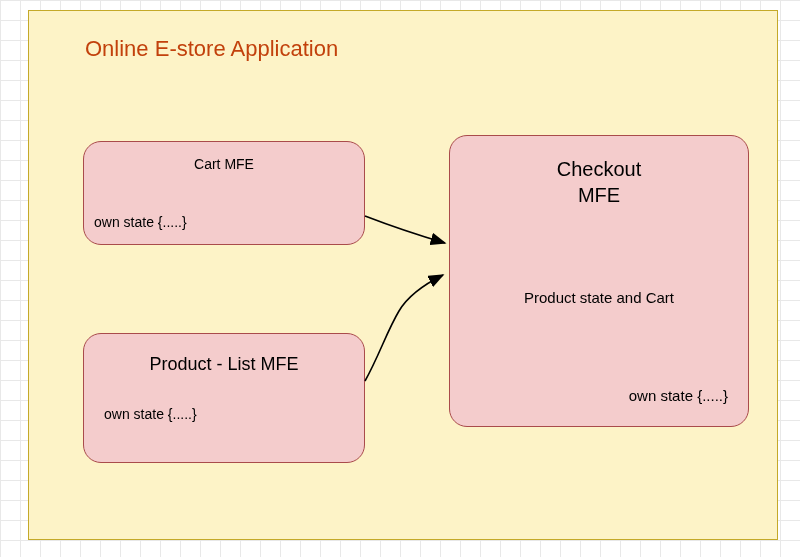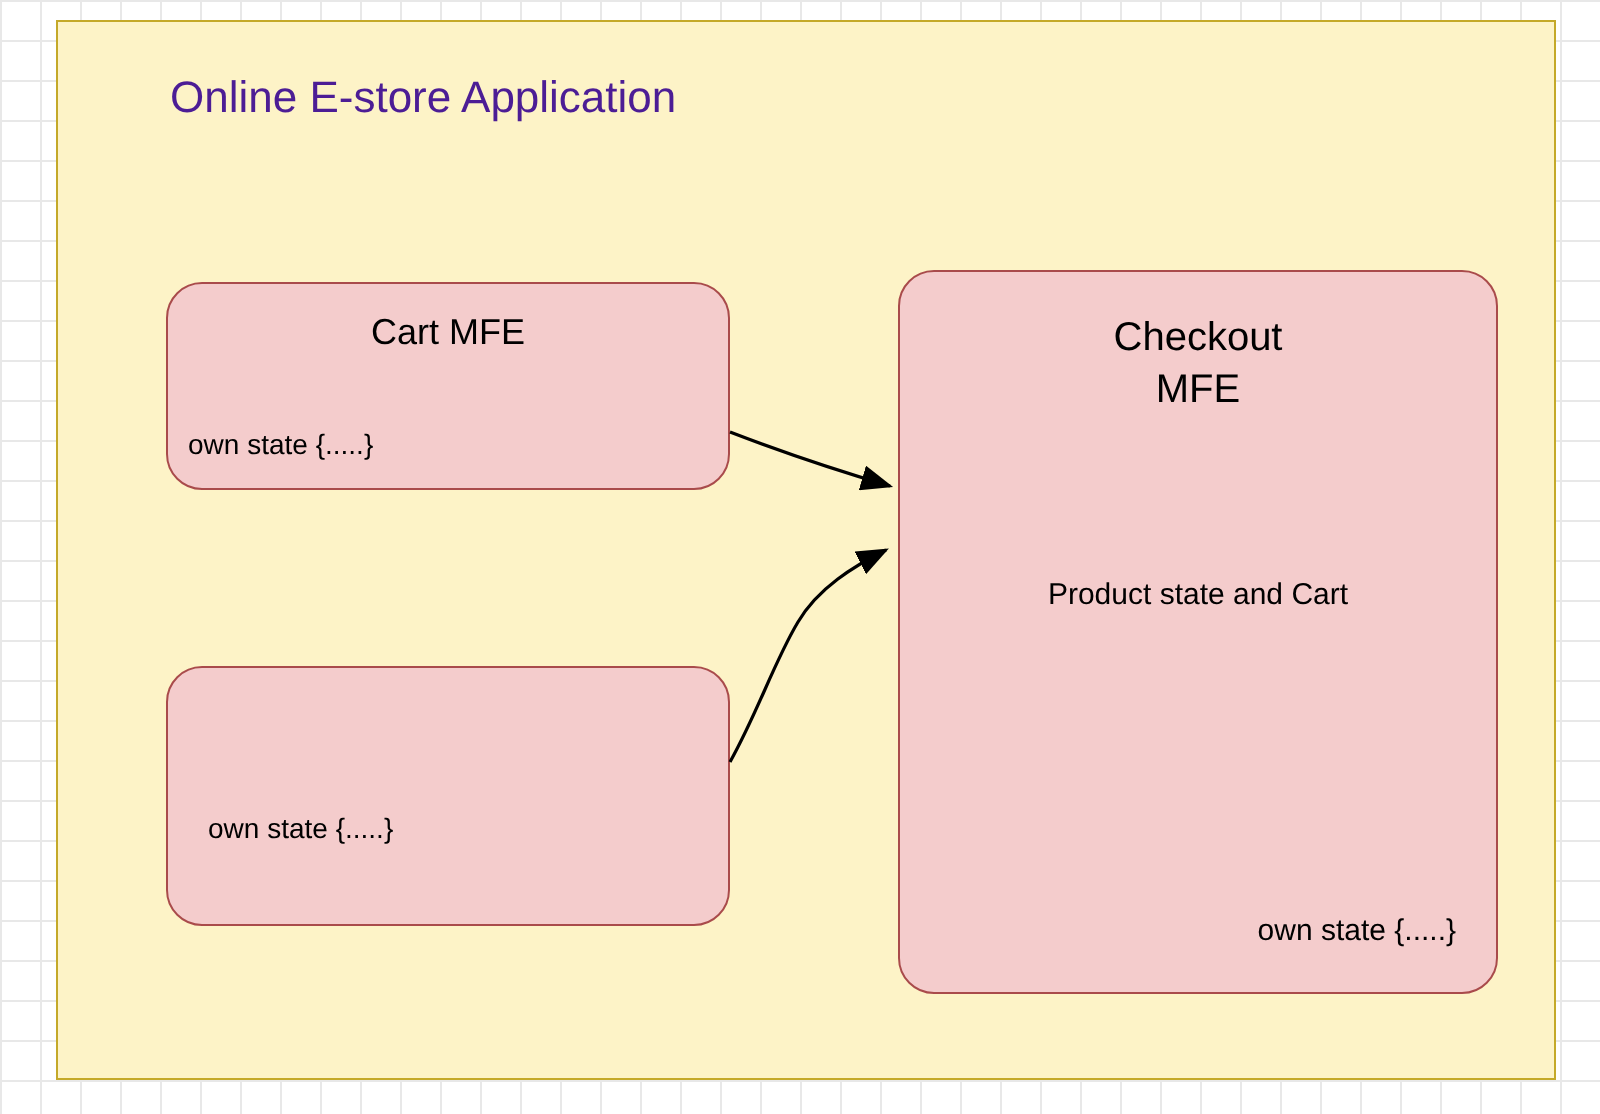--- a/index.html
+++ b/index.html
@@ -30,41 +30,41 @@
       height: 530px;
       background: #fdf3c7;
       border: 1px solid #c4a929;
     }
     .container-title {
       position: absolute;
       top: 25px;
       left: 56px;
       font-size: 22px;
       font-weight: 400;
-      color: #4c1d95;
+      color: #c2410c;
     }
     .box {
       position: absolute;
       background: #f4cccc;
       border: 1.5px solid #a94b4b;
       border-radius: 18px;
     }
     .cart-box {
       left: 54px;
       top: 130px;
       width: 282px;
       height: 104px;
     }
     .cart-title {
       position: absolute;
       top: 14px;
       left: 0;
       right: 0;
       text-align: center;
-      font-size: 18px;
+      font-size: 14px;
       color: #000;
     }
     .cart-state {
       position: absolute;
       bottom: 14px;
       left: 10px;
       font-size: 14px;
       color: #000;
     }
     .product-box {
@@ -86,21 +86,21 @@
       position: absolute;
       top: 72px;
       left: 20px;
       font-size: 14px;
       color: #000;
     }
     .checkout-box {
       left: 420px;
       top: 124px;
       width: 300px;
-      height: 362px;
+      height: 292px;
     }
     .checkout-title {
       position: absolute;
       top: 20px;
       left: 0;
       right: 0;
       text-align: center;
       font-size: 20px;
       color: #000;
       line-height: 1.3;
@@ -138,20 +138,21 @@
 
 <div class="container">
   <div class="container-title">Online E-store Application</div>
 
   <div class="box cart-box">
     <div class="cart-title">Cart MFE</div>
     <div class="cart-state">own state {.....}</div>
   </div>
 
   <div class="box product-box">
+    <div class="product-title">Product - List MFE</div>
     <div class="product-state">own state {.....}</div>
   </div>
 
   <div class="box checkout-box">
     <div class="checkout-title">
       <span>Checkout</span><br>
       <span>MFE</span>
     </div>
     <div class="checkout-desc">
       <br>

